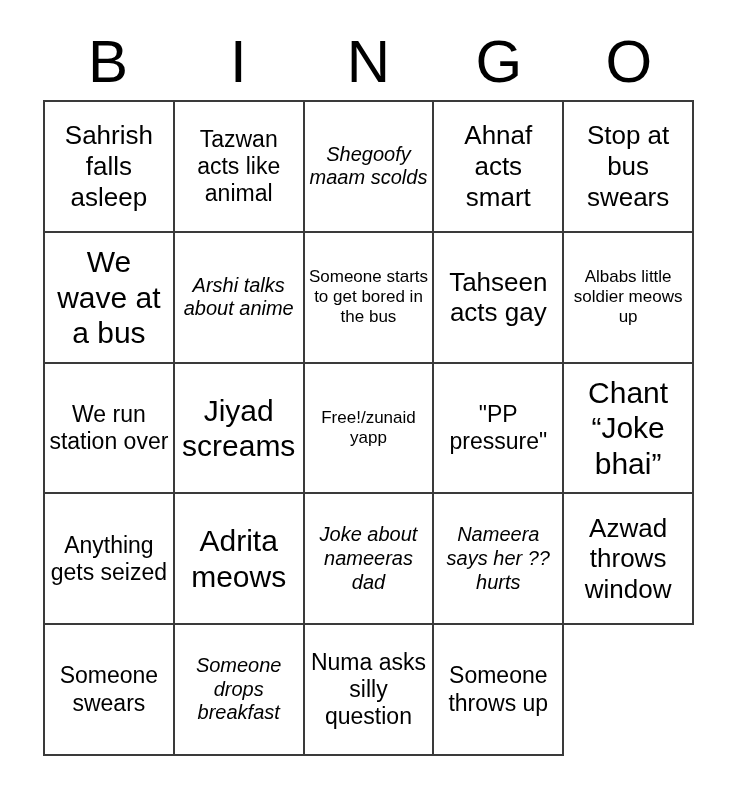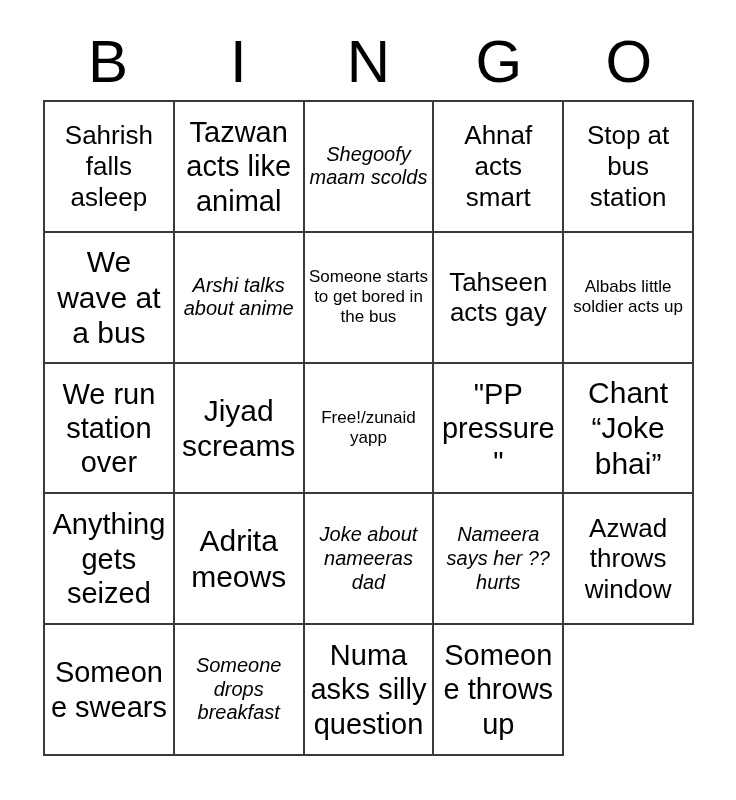--- a/index.html
+++ b/index.html
@@ -69,21 +69,21 @@
   .cell .cell-text {
     display: block;
     width: 100%;
     line-height: 1.18;
     word-wrap: break-word;
     hyphens: none;
   }
   
   .fs-xl .cell-text { font-size: 30px; }
   .fs-lg .cell-text { font-size: 26px; }
-  .fs-md .cell-text { font-size: 29px; }
+  .fs-md .cell-text { font-size: 23px; }
   .fs-sm .cell-text { font-size: 20px; font-style: italic; }
   .fs-xs .cell-text { font-size: 17px; }
 </style>
 </head>
 <body>
 
 <div id="card">
 
   <div id="header-row">
       <div class="header-letter">B</div>
@@ -100,36 +100,36 @@
       <div class="cell fs-md">
         <span class="cell-text">Tazwan acts like animal</span>
       </div>
       <div class="cell fs-sm">
         <span class="cell-text">Shegoofy maam scolds</span>
       </div>
       <div class="cell fs-lg">
         <span class="cell-text">Ahnaf acts smart</span>
       </div>
       <div class="cell fs-lg">
-        <span class="cell-text">Stop at bus station</span>
+        <span class="cell-text">Stop at bus swears</span>
       </div>
       <div class="cell fs-xl">
         <span class="cell-text">We wave at a bus</span>
       </div>
       <div class="cell fs-sm">
         <span class="cell-text">Arshi talks about anime</span>
       </div>
       <div class="cell fs-xs">
         <span class="cell-text">Someone starts to get bored in the bus</span>
       </div>
       <div class="cell fs-lg">
         <span class="cell-text">Tahseen acts gay</span>
       </div>
       <div class="cell fs-xs">
-        <span class="cell-text">Albabs little soldier acts up</span>
+        <span class="cell-text">Albabs little soldier meows up</span>
       </div>
       <div class="cell fs-md">
         <span class="cell-text">We run station over</span>
       </div>
       <div class="cell fs-xl">
         <span class="cell-text">Jiyad screams</span>
       </div>
       <div class="cell fs-xs">
         <span class="cell-text">Free!/zunaid yapp</span>
       </div>

